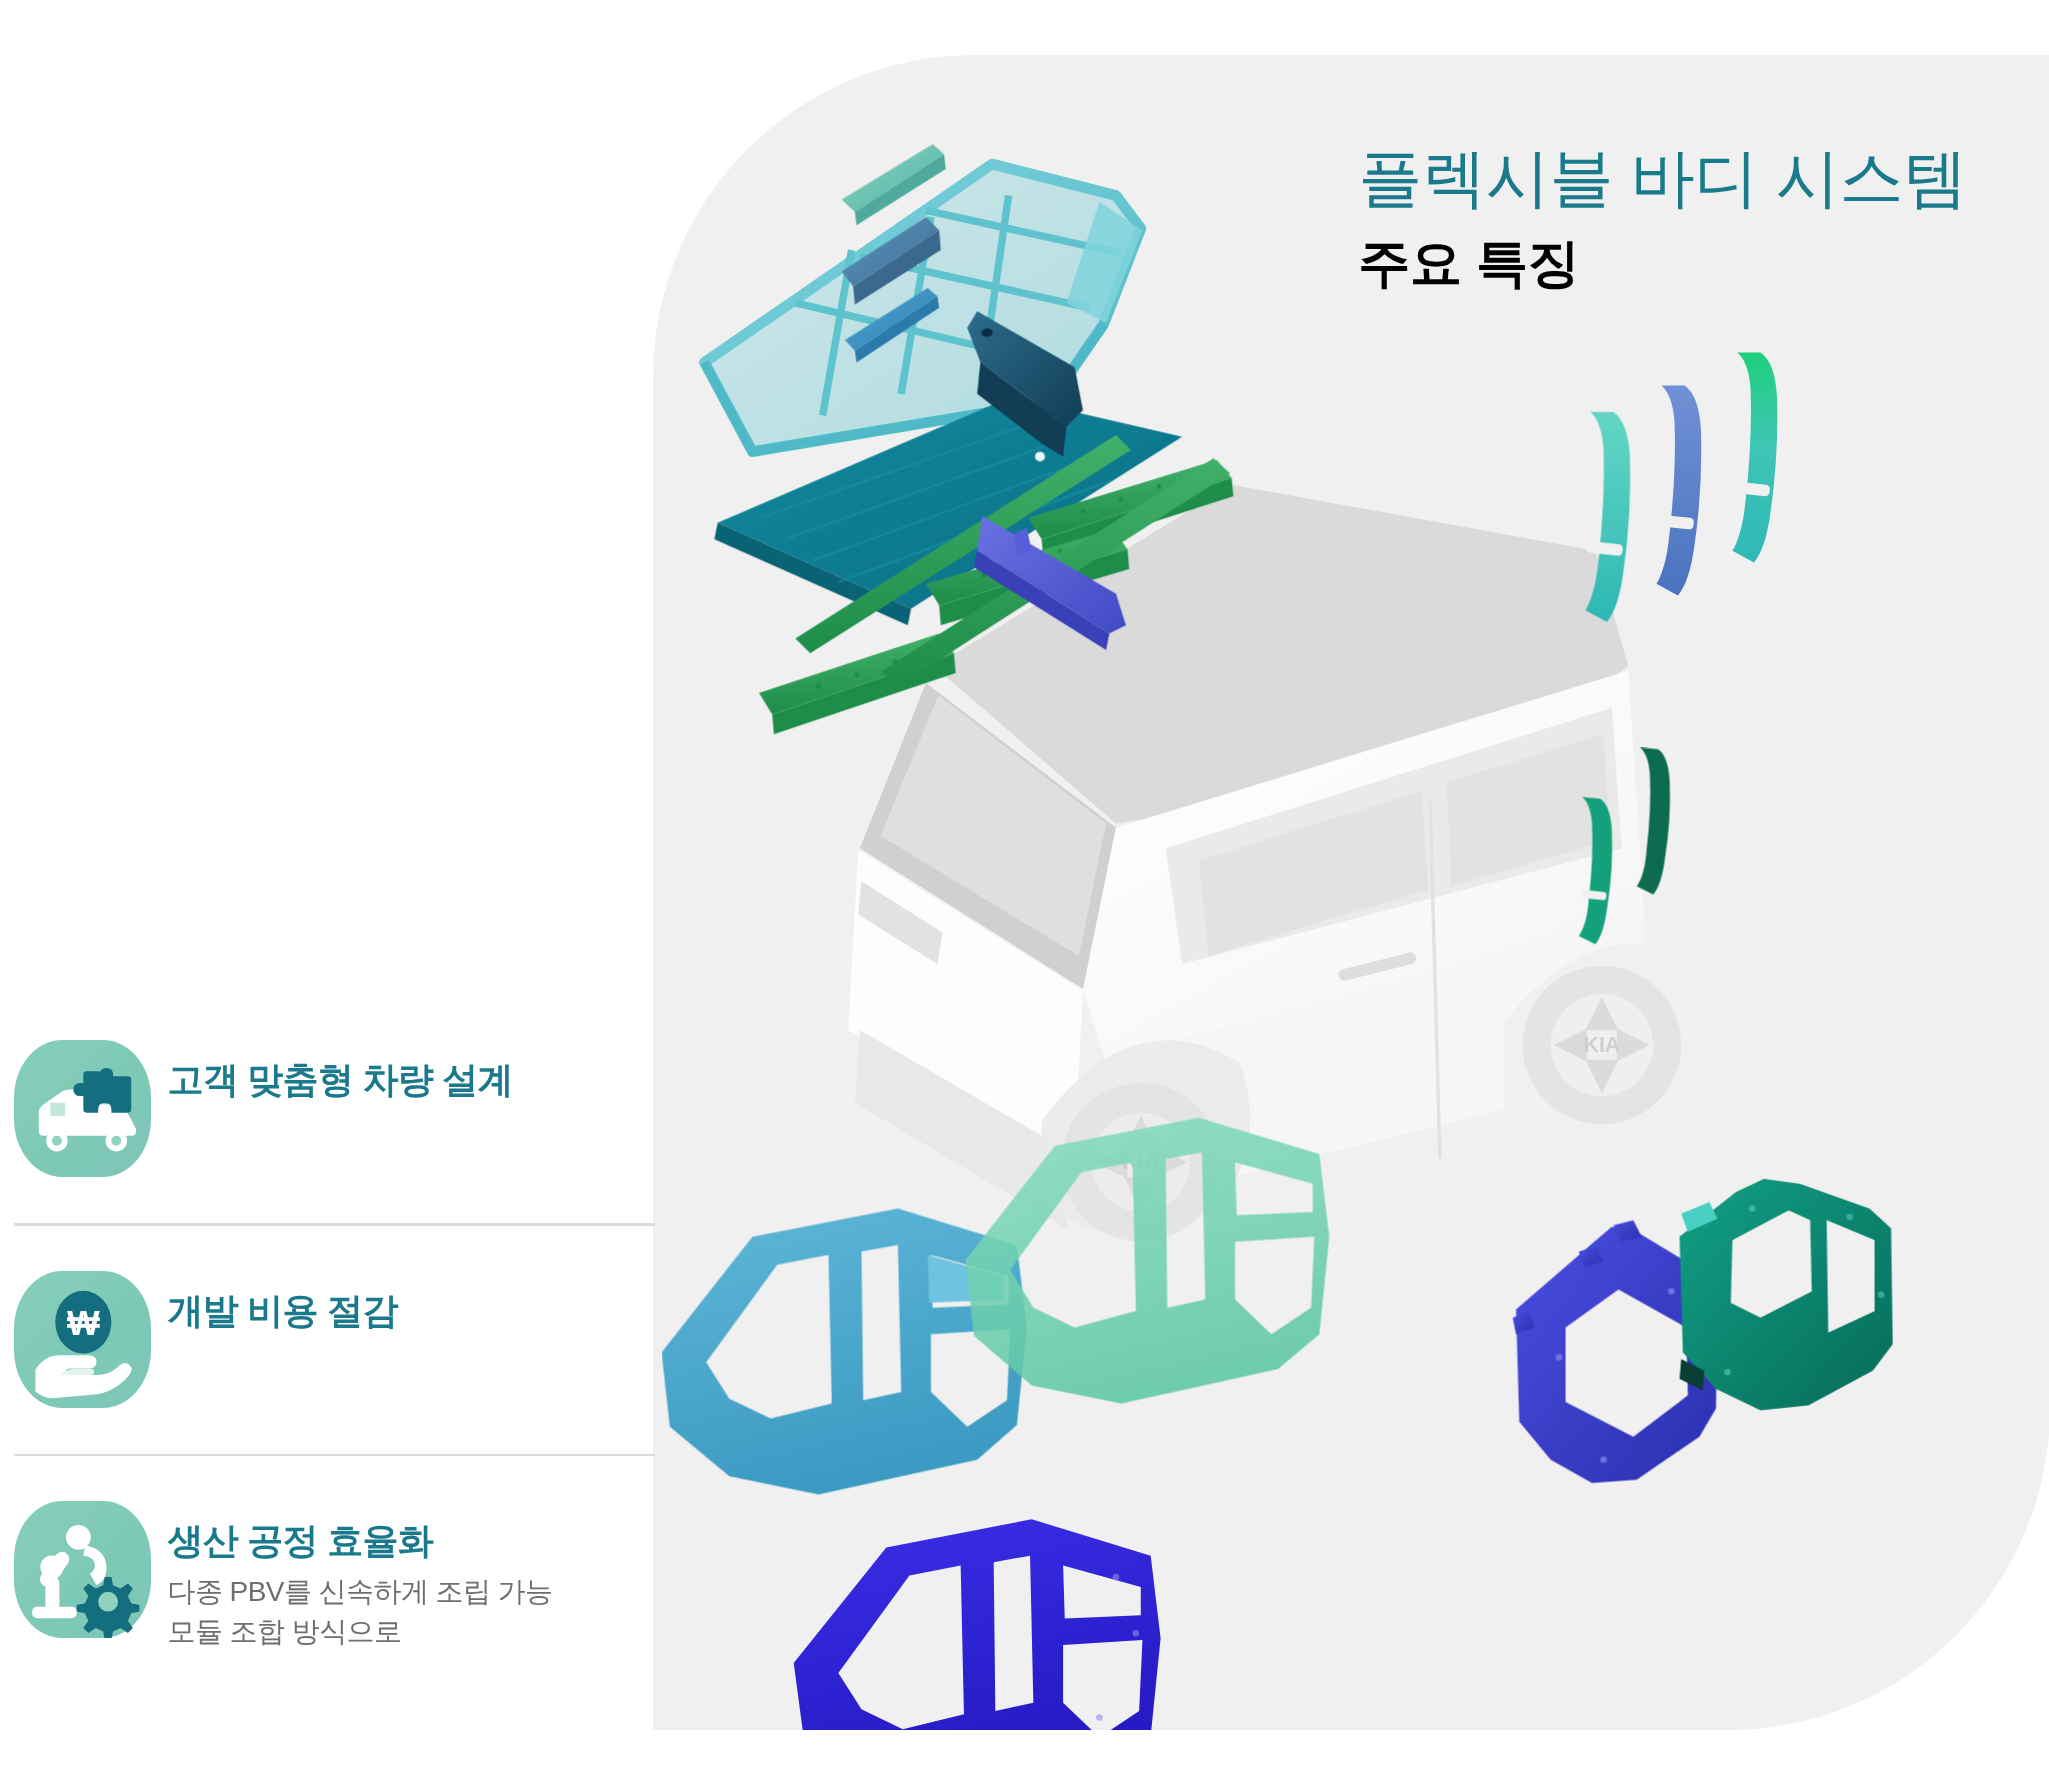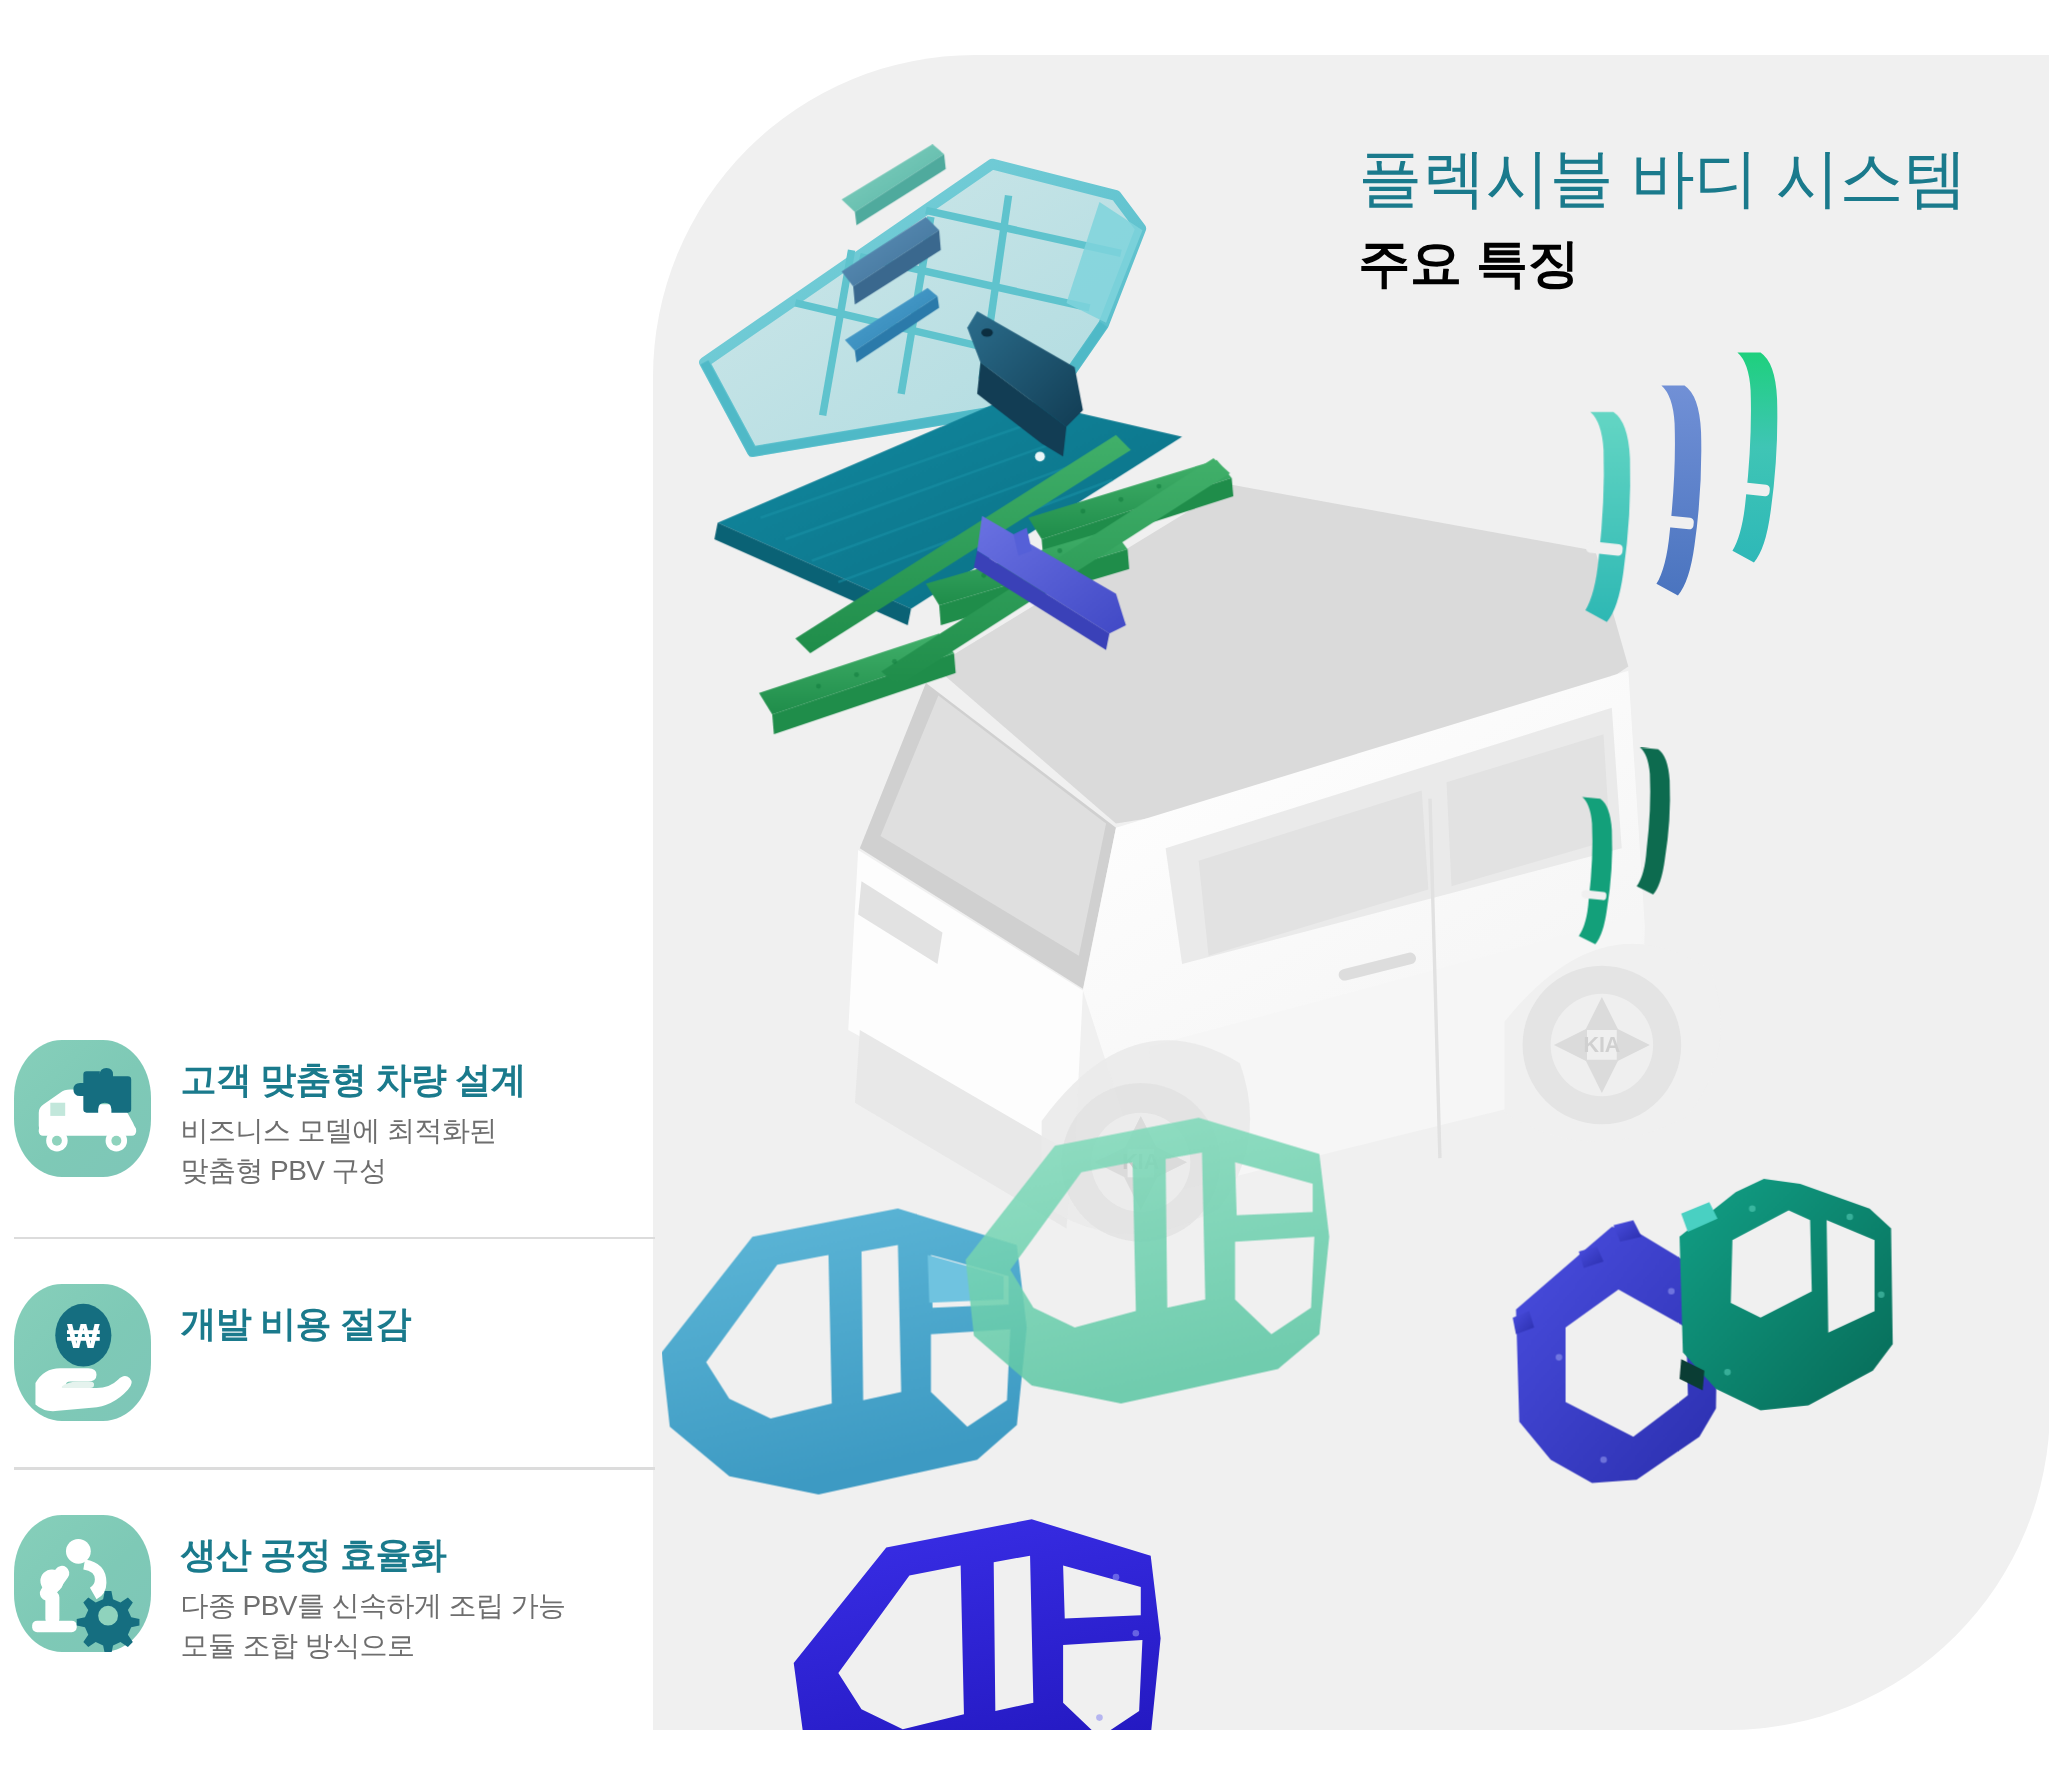--- a/index.html
+++ b/index.html
@@ -28,21 +28,21 @@
 
   
   #features{ position:absolute; left:14px; top:1040px; width:641px; }
   .feature{ position:relative; display:flex; align-items:flex-start; padding:0 0 0 0; }
   .feature-icon{
     flex:0 0 auto; width:137px; height:137px; margin-right:16.5px;
     border-radius:48px / 58px;
     background:linear-gradient(135deg,#86cfba 0%,#7ec9b6 55%,#7ec6b8 100%);
     position:relative;
   }
-  .feature-body{ padding-top:18px;margin-left:13px; }
+  .feature-body{ padding-top:18px; }
   .feature-title{
     font-size:36px; font-weight:800; color:#1a7a8c; letter-spacing:-0.02em;
     line-height:1.2; white-space:nowrap;
   }
   .feature-desc{
     margin-top:10px; font-size:28px; font-weight:400; color:#6e6e6e;
     line-height:1.42; letter-spacing:-0.02em;
   }
   .feature-desc div{ white-space:nowrap; }
   .divider{ width:641px; height:2.5px; background:#dcdcdc; margin:46px 0 45px 0; }
@@ -358,24 +358,20 @@
               <circle cx="124" cy="122" r="6"></circle>
             <path d="M44 76 L62 76 L62 92 L44 92 Z" opacity="0.55"></path>
           </g>
           <g fill="#156e80">
             <path d="M104 42 q0 -8 8 -8 q8 0 8 8 l0 2 l18 0 q4 0 4 4 l0 36 q0 4 -4 4 l-20 0 l0 -4 q0 -8 -8 -8 q-8 0 -8 8 l0 4 l-14 0 q-4 0 -4 -4 l0 -16 l-4 0 q-8 0 -8 -8 q0 -8 8 -8 l4 0 l0 -10 q0 -4 4 -4 l16 0 Z"></path>
           </g>
         </svg>
       </div>
       <div class="feature-body">
         <div class="feature-title">고객 맞춤형 차량 설계</div>
-        <div class="feature-desc">
-          <div>비즈니스 모델에 최적화된</div>
-          <div>맞춤형 PBV 구성</div>
-        </div>
       </div>
     </div>
 
     <div class="divider"></div>
 
     <div class="feature">
       <div class="feature-icon">
         <svg class="ic" viewBox="0 0 166 166">
           <ellipse cx="84" cy="62" rx="34" ry="38" fill="#156e80"></ellipse>
           <text x="84" y="78" font-family="Liberation Sans, sans-serif" font-size="42" font-weight="700" fill="#ffffff" text-anchor="middle">₩</text>

